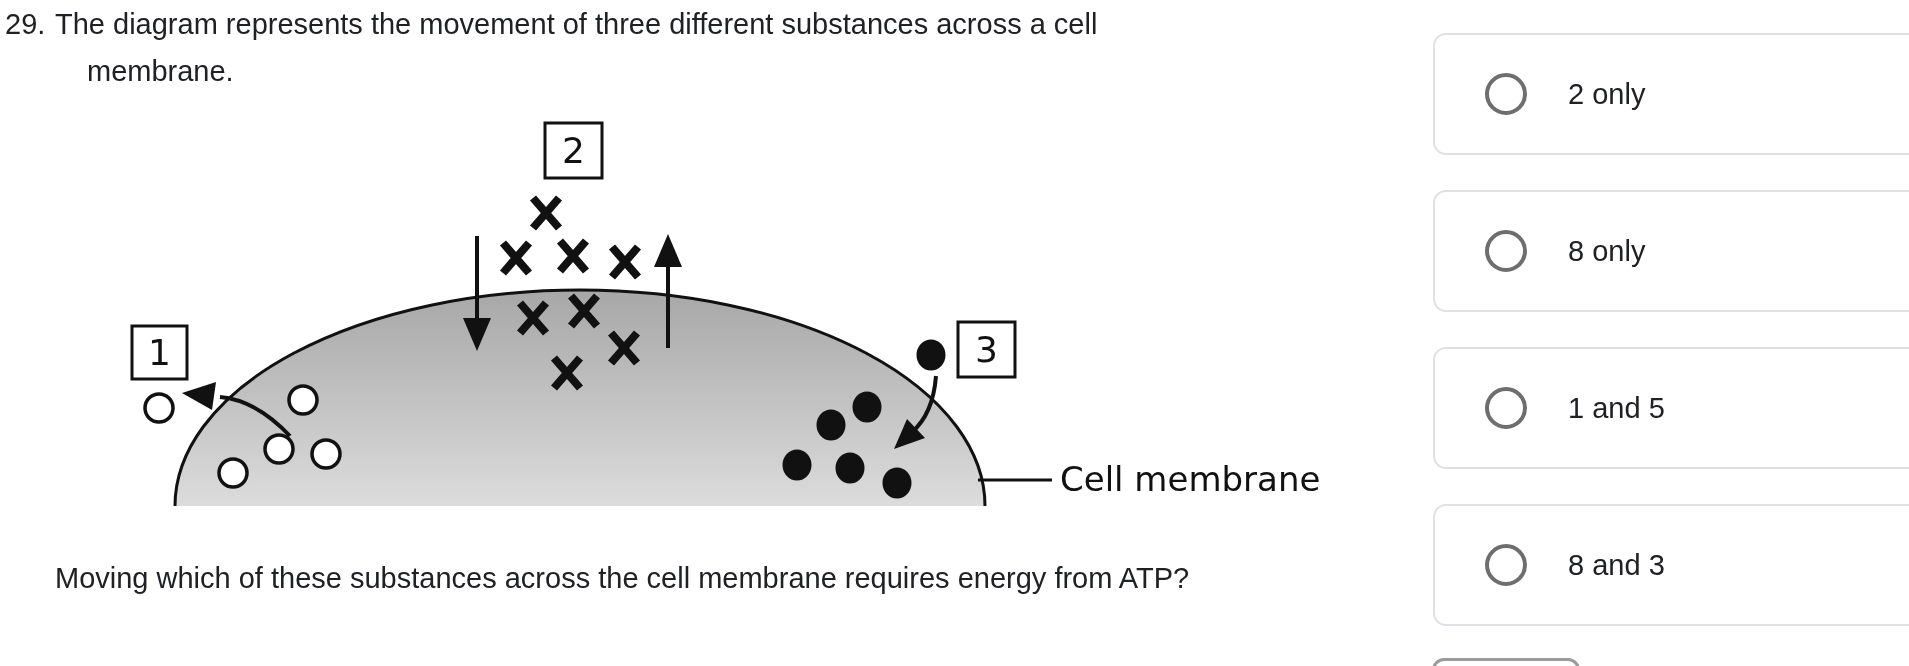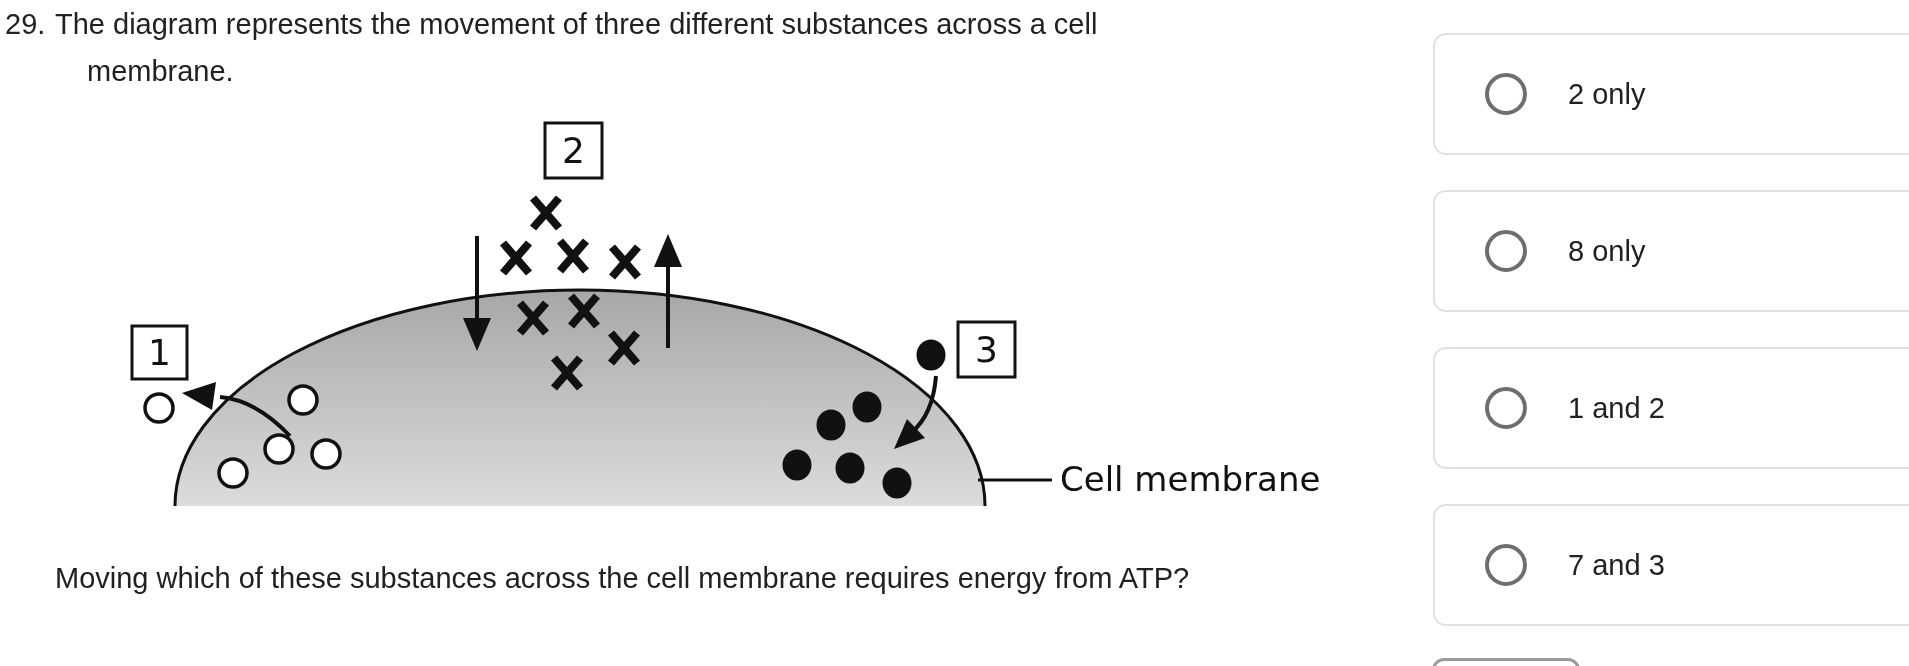--- a/index.html
+++ b/index.html
@@ -123,22 +123,22 @@
   <div class="option-card card-1">
     <div class="radio"></div>
     <div class="option-label">2 only</div>
   </div>
   <div class="option-card card-2">
     <div class="radio"></div>
     <div class="option-label">8 only</div>
   </div>
   <div class="option-card card-3">
     <div class="radio"></div>
-    <div class="option-label">1 and 2</div>
+    <div class="option-label">1 and 5</div>
   </div>
   <div class="option-card card-4">
     <div class="radio"></div>
-    <div class="option-label">7 and 3</div>
+    <div class="option-label">8 and 3</div>
   </div>
 
   <div class="partial-card"></div>
 
 </div>
 
 </body></html>

